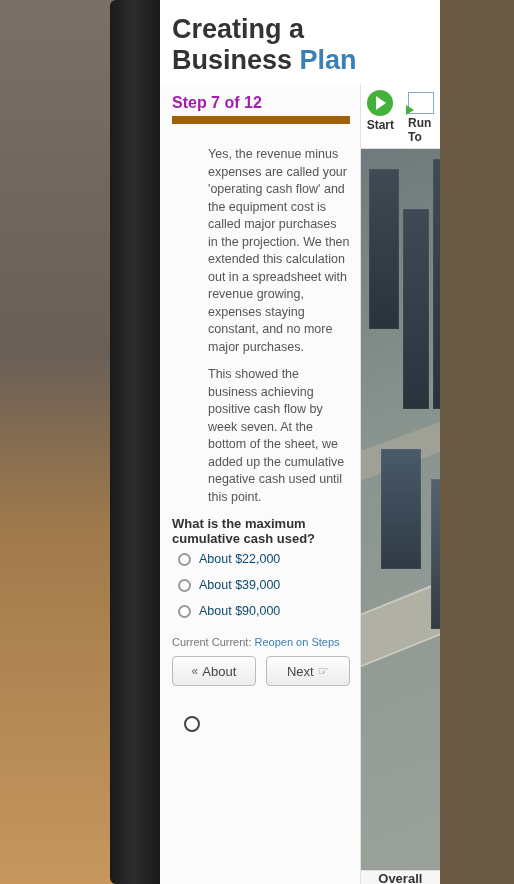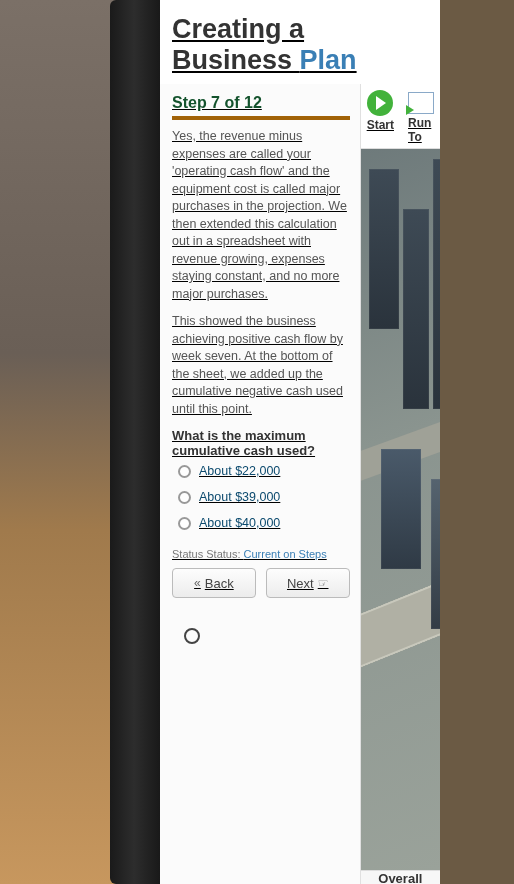--- a/index.html
+++ b/index.html
@@ -13,21 +13,20 @@
     background: linear-gradient(to right, #1a1a1a, #2d2d2d 40%, #111);
     border-radius: 6px 0 0 6px;
   }
   .screen {
     position: absolute;
     left: 160px; top: 0;
     width: 280px; height: 884px;
     background: #f3f3f3;
     overflow: hidden;
     box-shadow: inset 4px 0 8px rgba(0,0,0,0.25);
-    text-decoration: underline;
   }
   .left-photo {
     position: absolute;
     left: 0; top: 0;
     width: 120px; height: 884px;
     background: linear-gradient(to bottom, #7b7067 0%, #6a5f56 40%, #a07a4c 60%, #c7975e 100%);
   }
 
   .title-bar {
     padding: 14px 12px 8px 12px;
@@ -50,27 +49,28 @@
     flex-direction: column;
   }
   .right-panel {
     flex: 1;
     background: #fff;
     display: flex;
     flex-direction: column;
   }
 
   .step-header {
-    font-size: 16px; font-weight: 700; color: #14532d;
-    border-bottom: 4px solid #a16207;
-    padding-bottom: 4px; margin-bottom: 8px;
+    font-size: 16px; font-weight: 700; color: #a21caf;
+    border-bottom: 8px solid #a16207;
+    padding-bottom: 4px; margin-bottom: 22px;
   }
   .body-text {
     font-size: 12.5px; line-height: 1.4; color: #555;
     margin-bottom: 10px;
+    margin-left: 36px;
   }
   .reopen { font-size: 12.5px; color: #555; margin-bottom: 10px; }
   .reopen a { color: #3a7fb5; text-decoration: none; cursor: pointer; }
 
   .question { font-size: 13px; font-weight: 700; color: #333; margin-bottom: 0; }
   .option { display: flex; align-items: center; gap: 8px; margin: 6px 0 6px 6px; cursor: pointer; }
   .radio {
     width: 13px; height: 13px; border: 2px solid #999; border-radius: 50%;
     background: #fff; flex-shrink: 0;
   }
@@ -177,31 +177,31 @@
       <div class="option">
         <span class="radio"></span>
         <span class="option-label">About $22,000</span>
       </div>
       <div class="option">
         <span class="radio"></span>
         <span class="option-label">About $39,000</span>
       </div>
       <div class="option">
         <span class="radio"></span>
-        <span class="option-label">About $40,000</span>
+        <span class="option-label">About $90,000</span>
       </div>
 
       <div class="status-line">
-        <span>Status Status: </span><span class="stat">Current on Steps</span>
+        <span>Current Current: </span><span class="stat">Reopen on Steps</span>
       </div>
 
       <div class="nav-row">
         <div class="nav-btn">
           <span class="chev">«</span>
-          <span>Back</span>
+          <span>About</span>
         </div>
         <div class="nav-btn">
           <span>Next</span>
           <span class="chev">☞</span>
         </div>
       </div>
 
       <div class="home-dot"></div>
     </div>
 

